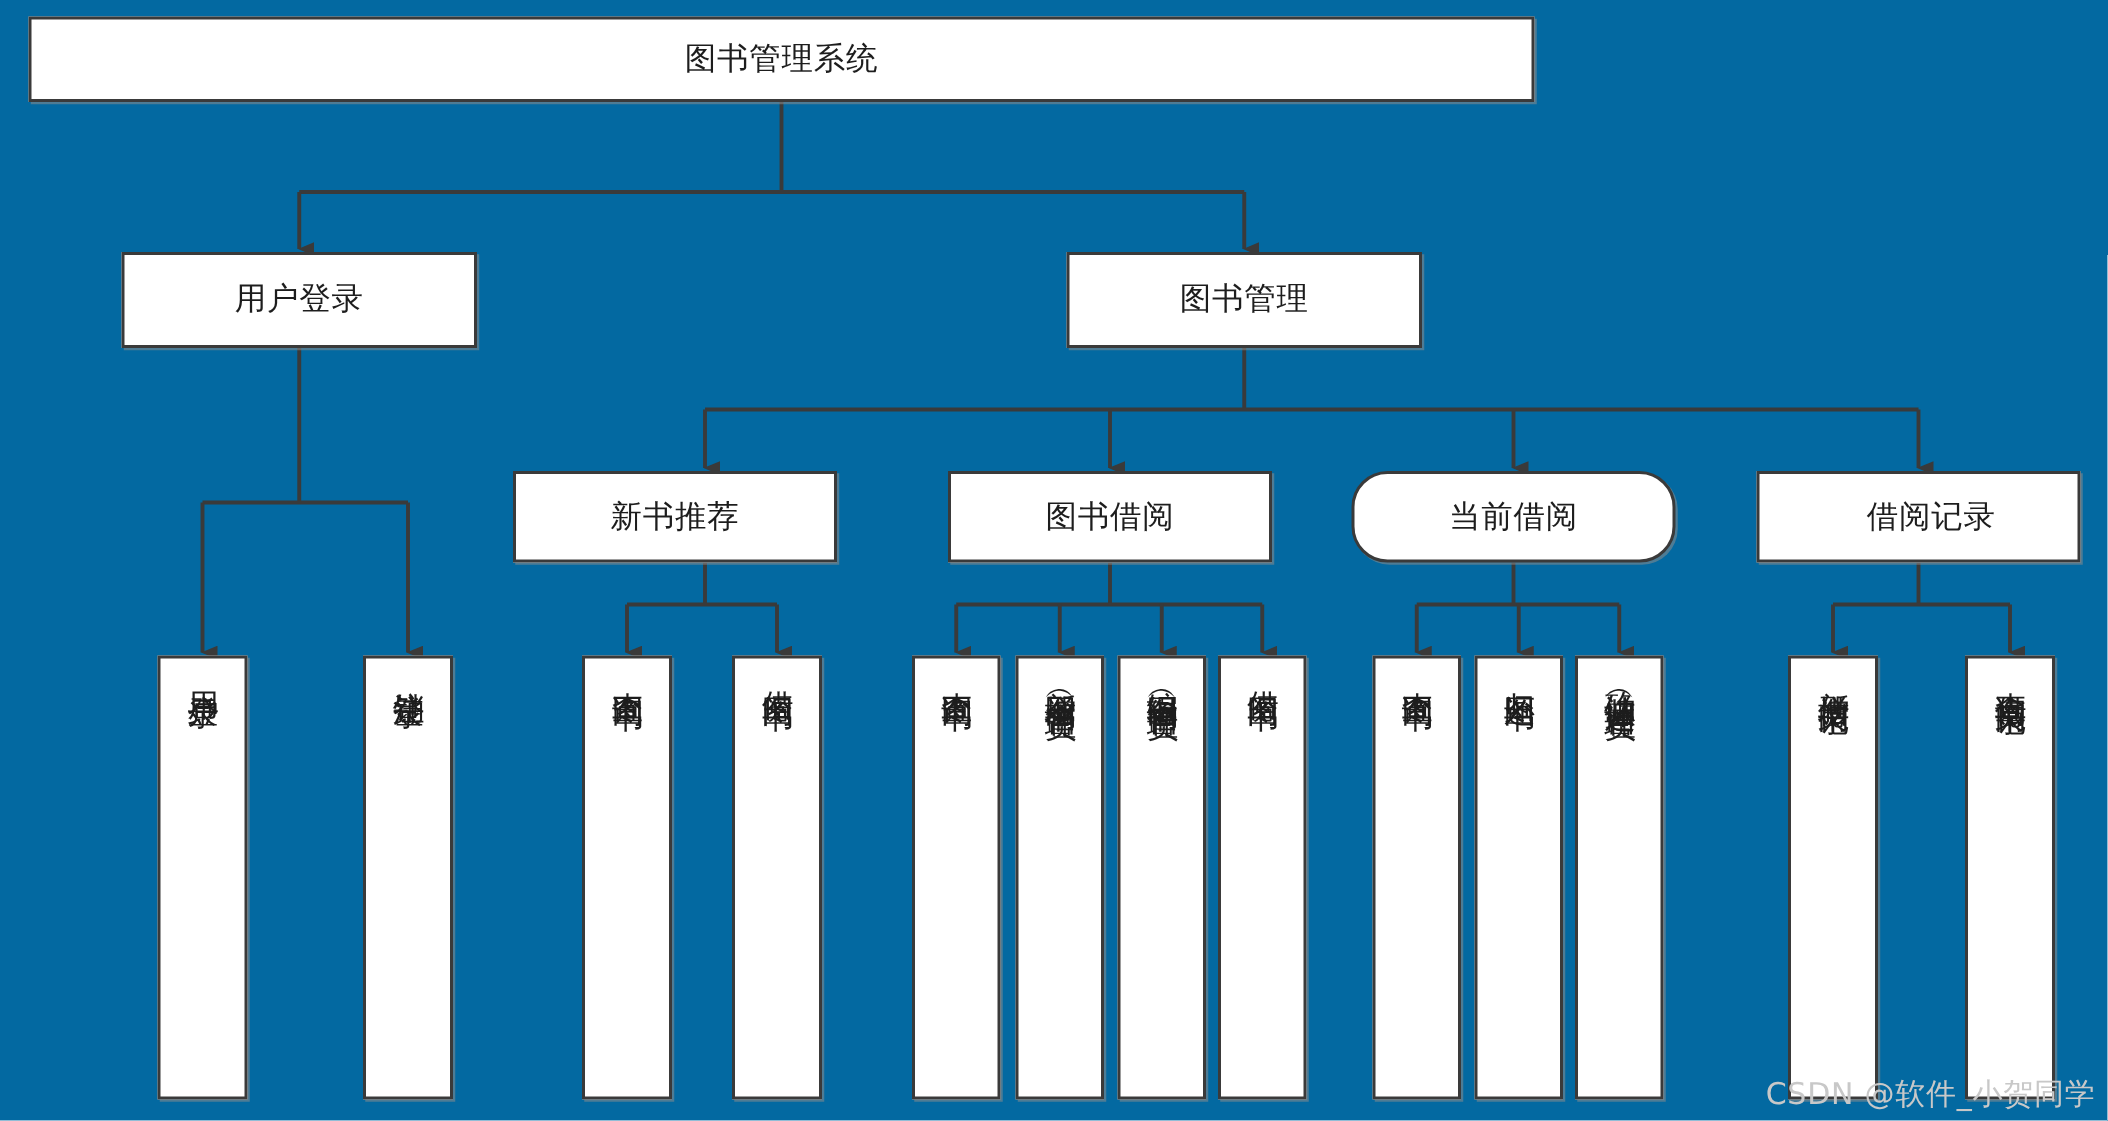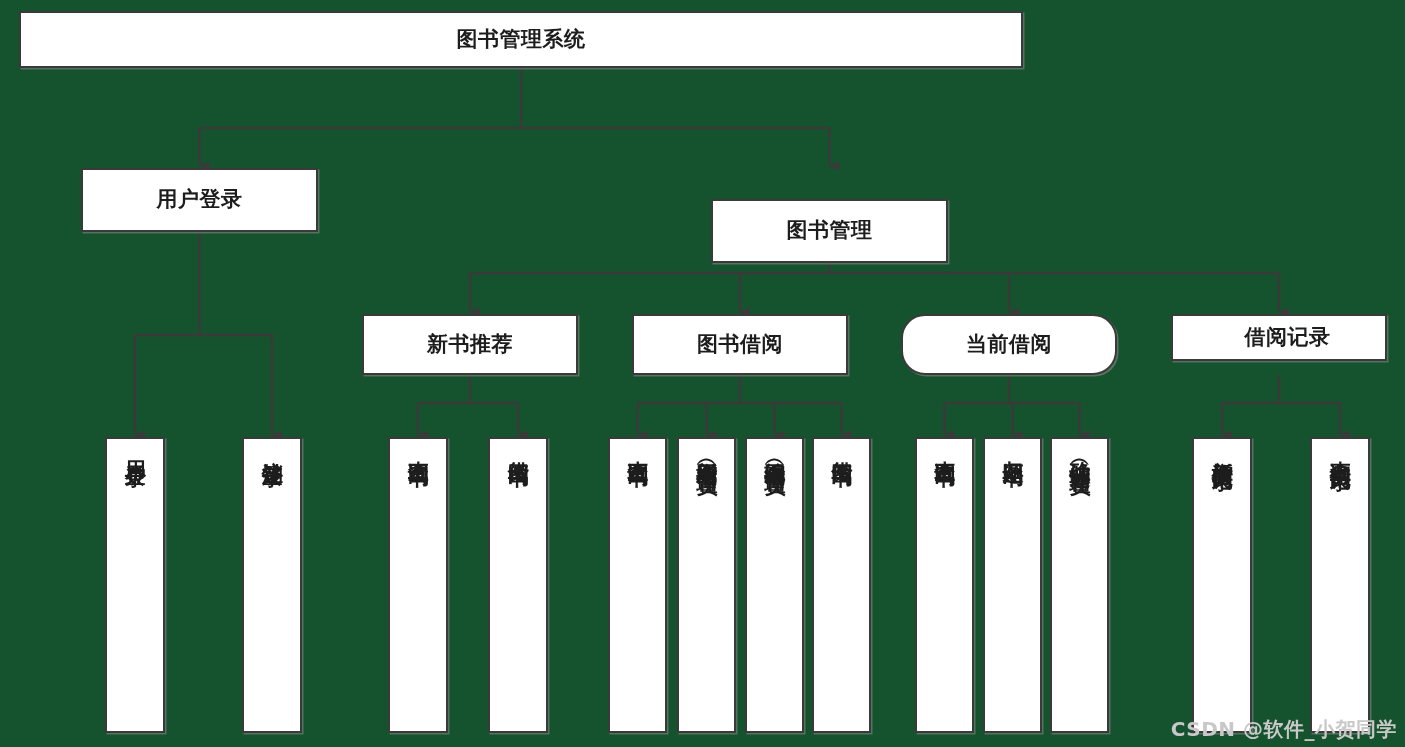--- a/index.html
+++ b/index.html
@@ -7,23 +7,22 @@
     padding: 0;
     background: #ffffff;
   }
   body {
     font-family: "DejaVu Sans", "Liberation Sans", sans-serif;
   }
   #diagram-root {
     position: relative;
     width: 1405px;
     height: 747px;
-    background: #14532d;
+    background: #0369a1;
     overflow: hidden;
-    font-weight: bold;
   }
   svg#tree-svg {
     position: absolute;
     left: 0;
     top: 0;
     width: 1405px;
     height: 747px;
   }
   .node-box {
     position: absolute;
@@ -114,33 +113,33 @@
       </g>
   </svg>
 
   <div id="nodes-layer">
       <div class="node-box" style="left: 19px; top: 11px; width: 1004px; height: 57px;">
         <span class="node-label-h">图书管理系统</span>
       </div>
       <div class="node-box" style="left: 81px; top: 168px; width: 237px; height: 64px;">
         <span class="node-label-h">用户登录</span>
       </div>
-      <div class="node-box" style="left: 711px; top: 168px; width: 237px; height: 64px; margin-top: 31px;">
+      <div class="node-box" style="left: 711px; top: 168px; width: 237px; height: 64px;">
         <span class="node-label-h">图书管理</span>
       </div>
-      <div class="node-box" style="left: 362px; top: 314px; width: 216px; height: 61px;">
+      <div class="node-box" style="left: 342px; top: 314px; width: 216px; height: 61px;">
         <span class="node-label-h">新书推荐</span>
       </div>
       <div class="node-box" style="left: 632px; top: 314px; width: 216px; height: 61px;">
         <span class="node-label-h">图书借阅</span>
       </div>
       <div class="node-box" style="left: 901px; top: 314px; width: 216px; height: 61px; border-radius: 24px;">
         <span class="node-label-h">当前借阅</span>
       </div>
-      <div class="node-box" style="left: 1171px; top: 314px; width: 216px; height: 47px; padding-left: 17px;">
+      <div class="node-box" style="left: 1171px; top: 314px; width: 216px; height: 61px; padding-left: 17px;">
         <span class="node-label-h">借阅记录</span>
       </div>
       <div class="node-box vertical" style="left: 105px; top: 437px; width: 60px; height: 296px;">
         <span class="node-label-v">用户登录</span>
       </div>
       <div class="node-box vertical" style="left: 242px; top: 437px; width: 60px; height: 296px;">
         <span class="node-label-v">注销登录</span>
       </div>
       <div class="node-box vertical" style="left: 388px; top: 437px; width: 60px; height: 296px;">
         <span class="node-label-v">查询图书</span>

